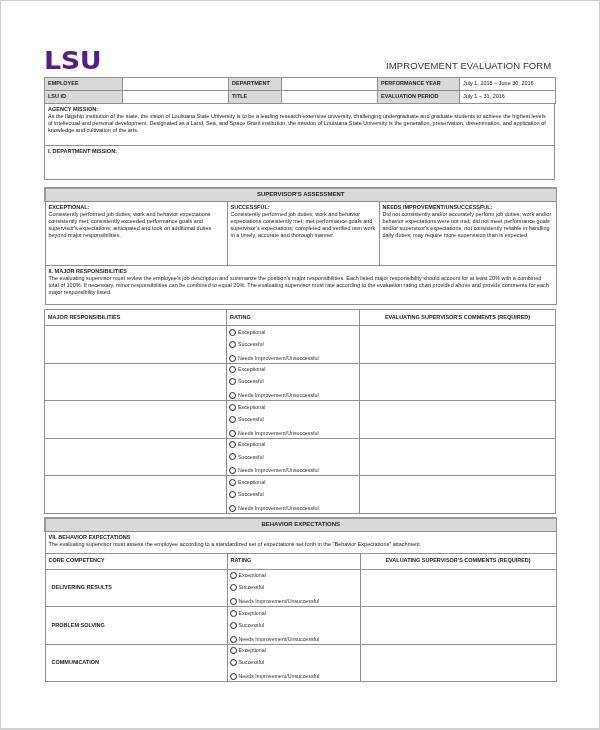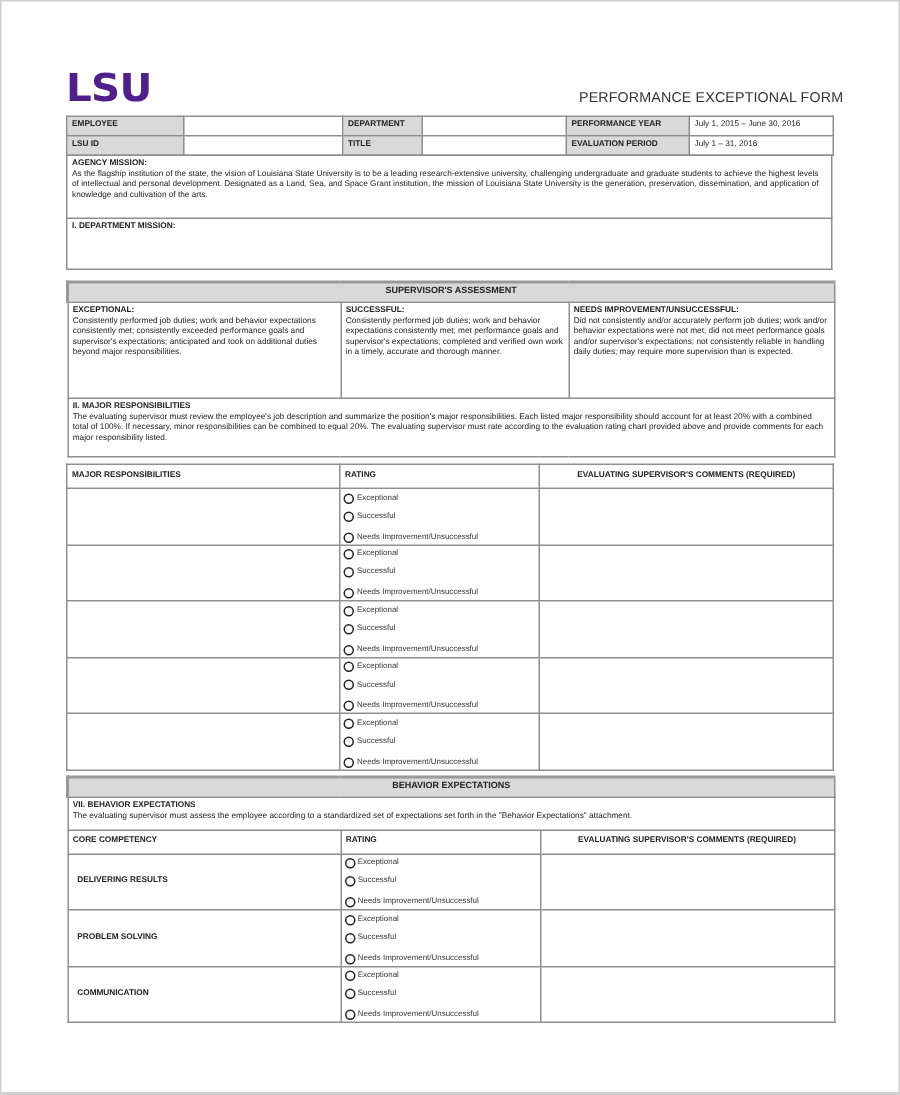--- a/index.html
+++ b/index.html
@@ -32,21 +32,21 @@
   .radio { width: 7px; height: 7px; border: 1.2px solid #222; border-radius: 50%; margin-right: 2px; flex-shrink: 0; background: #fff; }
   .comp-label { font-weight: bold; vertical-align: middle; padding-left: 6px; }
   .colhdr { font-weight: bold; height: 16px; vertical-align: middle; }
 </style>
 </head>
 <body>
 
 <div class="page-frame"></div>
 
 <div class="logo">LSU</div>
-<div class="form-title">PERFORMANCE EXCEPTIONAL FORM</div>
+<div class="form-title">IMPROVEMENT EVALUATION FORM</div>
 
 <table class="hdr-table">
   <colgroup>
     <col style="width:78px">
       <col style="width:106px">
       <col style="width:53px">
       <col style="width:96px">
       <col style="width:82px">
       <col style="width:96px">
   </colgroup>

